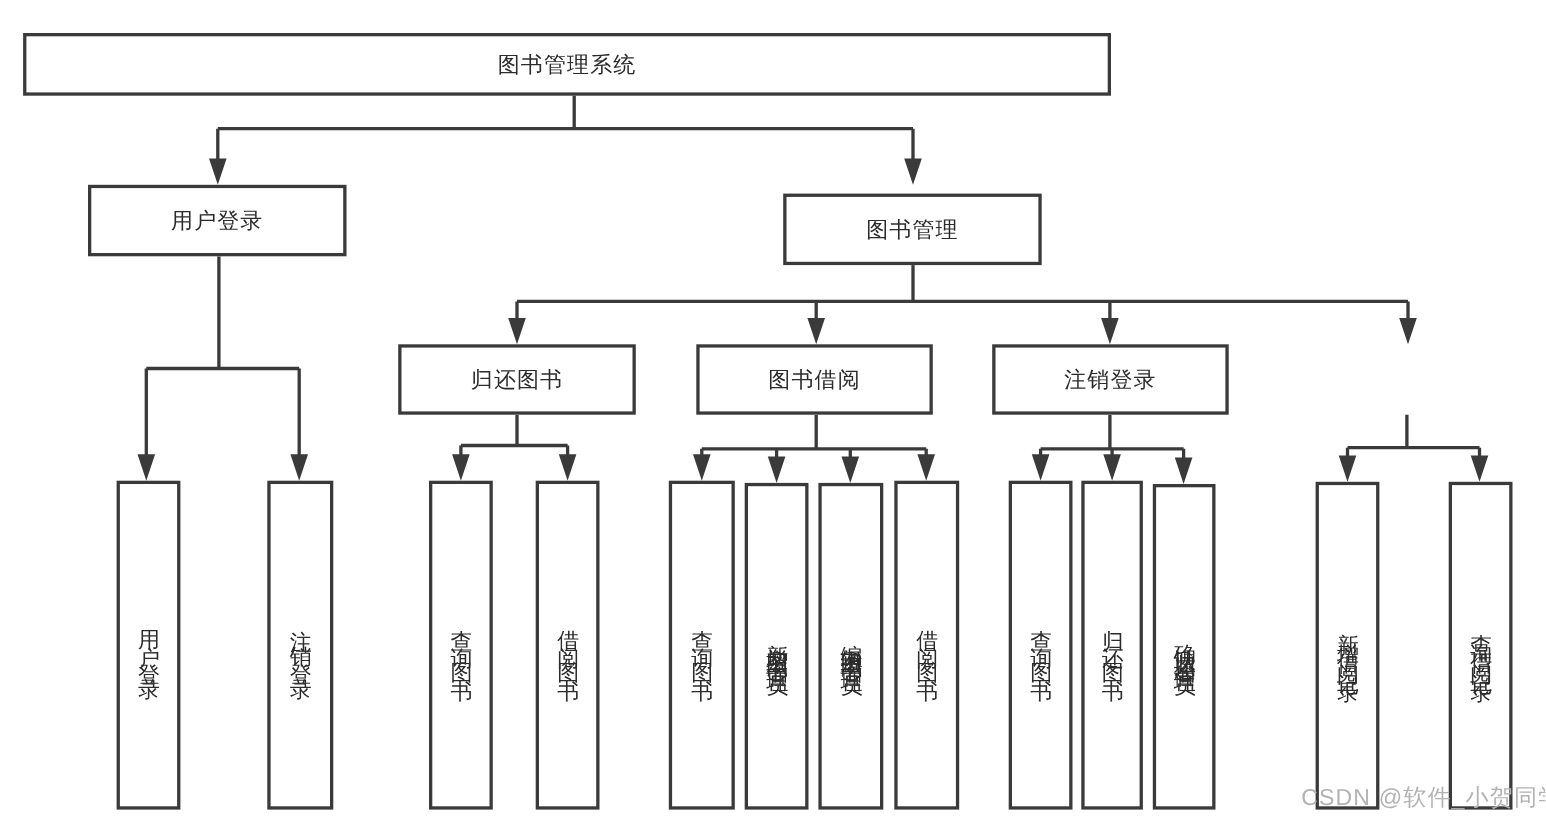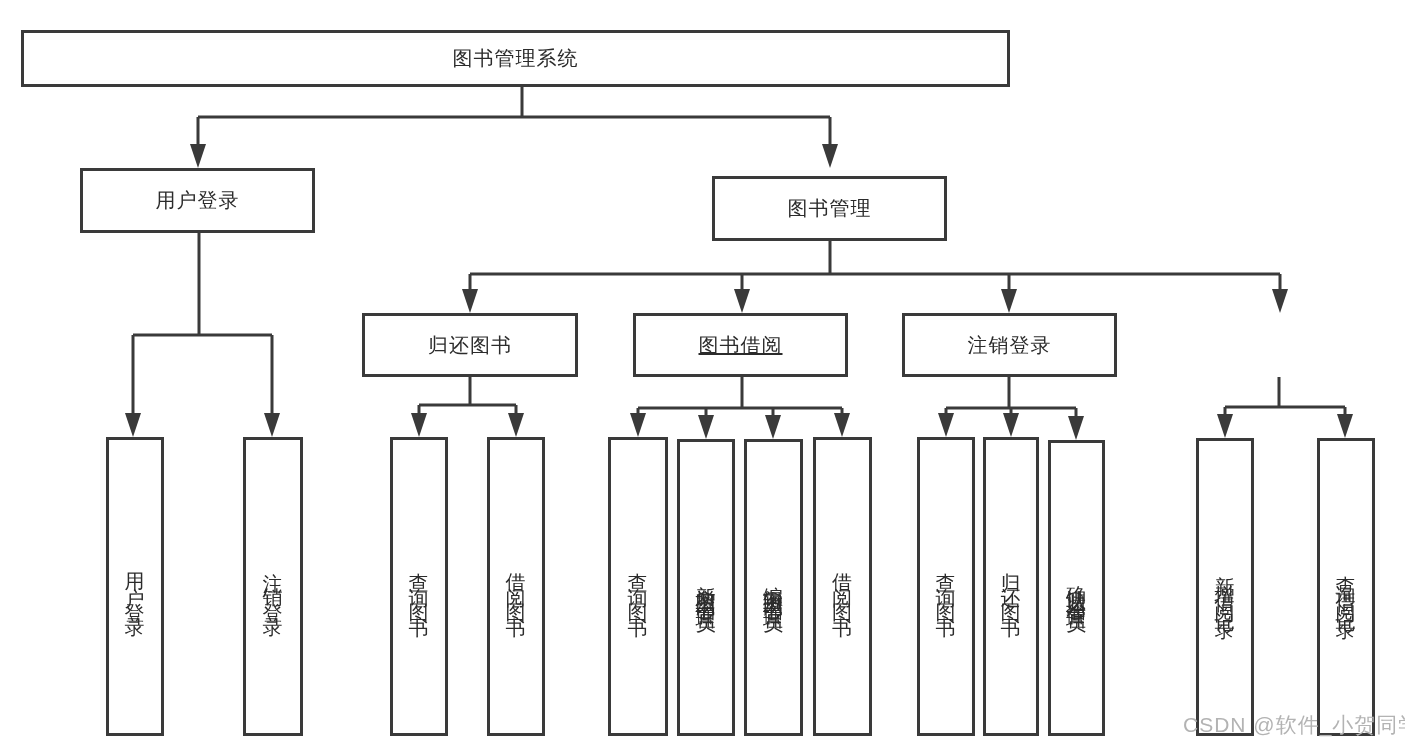--- a/index.html
+++ b/index.html
@@ -93,21 +93,21 @@
   <div class="box" style="left:80px;top:168px;width:235px;height:65px;">
     <span class="hlabel">用户登录</span>
   </div>
   <div class="box" style="left:712px;top:176px;width:235px;height:65px;">
     <span class="hlabel">图书管理</span>
   </div>
 
   <div class="box" style="left:362px;top:313px;width:216px;height:64px;">
     <span class="hlabel">归还图书</span>
   </div>
-  <div class="box" style="left:633px;top:313px;width:215px;height:64px;text-decoration:underline;">
+  <div class="box" style="left:633px;top:313px;width:215px;height:64px;">
     <span class="hlabel">图书借阅</span>
   </div>
   <div class="box" style="left:902px;top:313px;width:215px;height:64px;">
     <span class="hlabel">注销登录</span>
   </div>
 
   <div class="box leaf" style="left:106px;top:437px;width:58px;height:299px;">
     <span class="vtext" style="letter-spacing: 15px;">用户登录</span>
   </div>
   <div class="box leaf" style="left:243px;top:437px;width:60px;height:299px;">

